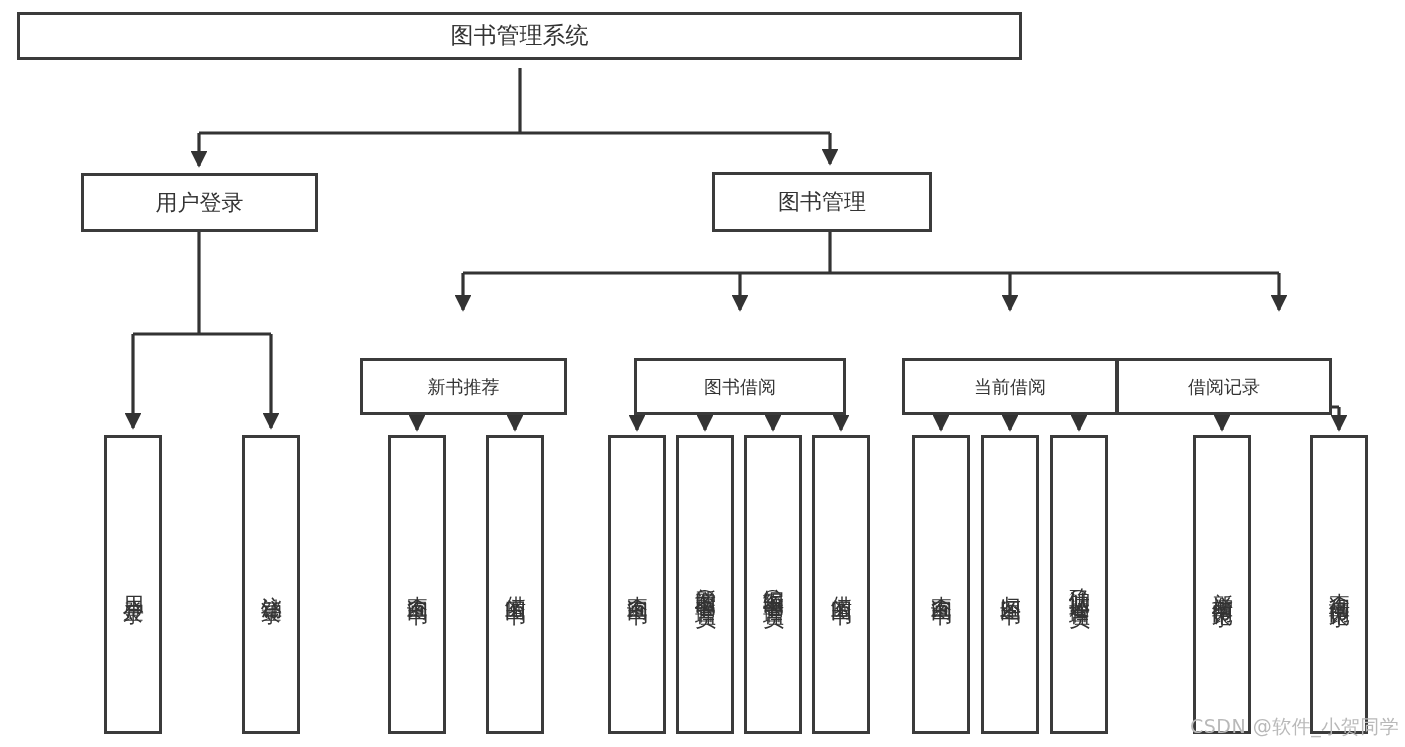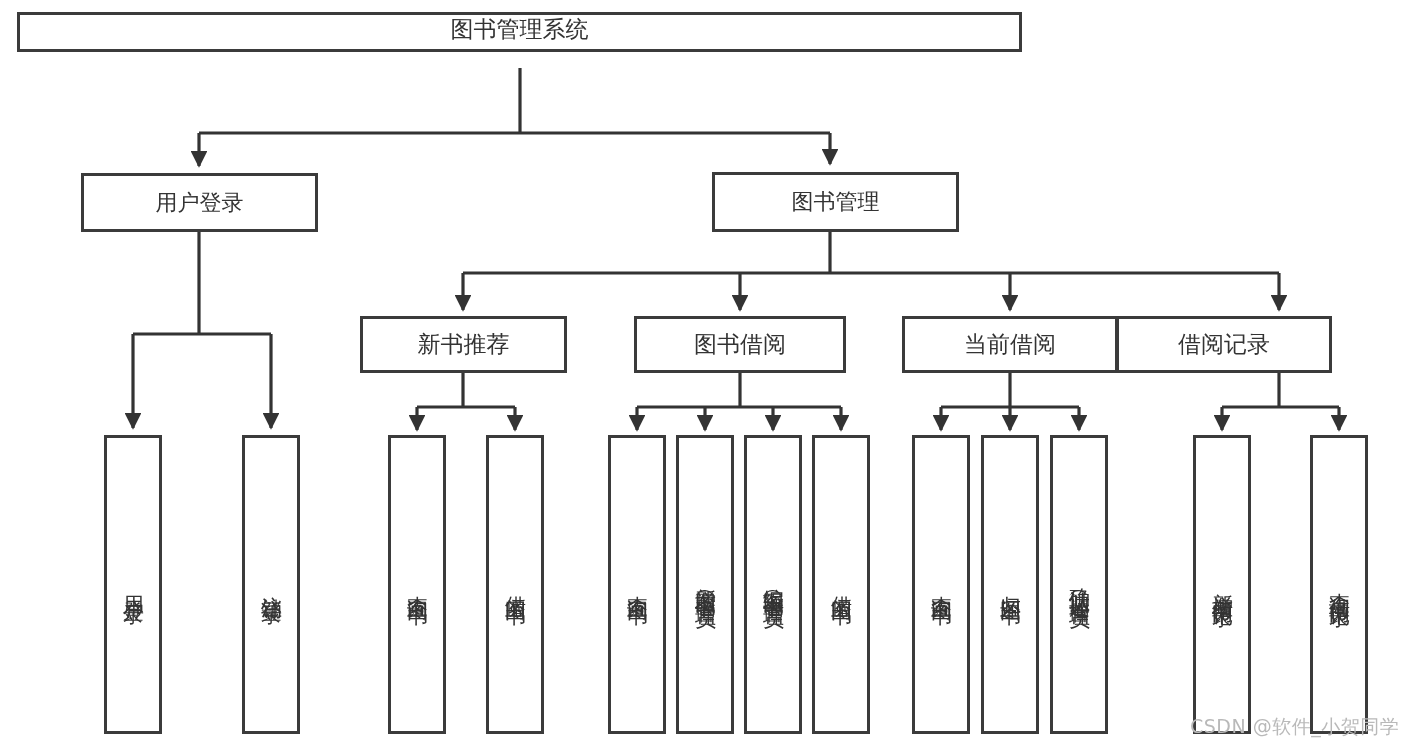--- a/index.html
+++ b/index.html
@@ -39,21 +39,21 @@
     z-index: 2;
   }
   .node-label {
     display: block;
     text-align: center;
     line-height: 1.18;
     color: #333333;
   }
   .node.root  { font-size: 23px; }
   .node.lvl1  { font-size: 22px; }
-  .node.lvl2  { font-size: 23px; }
+  .node.lvl2  { font-size: 18px; margin-top: 42px; }
   .node.leaf  { font-size: 21px; }
   .node.leaf .node-label {
     writing-mode: vertical-rl;
     text-orientation: upright;
     letter-spacing: 3px;
     line-height: 1;
     white-space: nowrap;
     max-height: 290px;
   }
   .watermark {
@@ -113,28 +113,28 @@
       <path d="M 1010 407 L 1010 430" marker-end="url(#arrow)"></path>
       <path d="M 1079 407 L 1079 430" marker-end="url(#arrow)"></path>
 
       <path d="M 1279 373 L 1279 407"></path>
       <path d="M 1222 407 L 1339 407"></path>
       <path d="M 1222 407 L 1222 430" marker-end="url(#arrow)"></path>
       <path d="M 1339 407 L 1339 430" marker-end="url(#arrow)"></path>
     </g>
   </svg>
 
-  <div class="node root" style="left:17px; top:12px; width:1005px; height:40px;font-family:Liberation Mono, monospace;">
+  <div class="node root" style="left:17px; top:12px; width:1005px; height:48px;">
     <span class="node-label">图书管理系统</span>
   </div>
 
   <div class="node lvl1" style="left:81px; top:173px; width:237px; height:59px;">
     <span class="node-label">用户登录</span>
   </div>
-  <div class="node lvl1" style="left:712px; top:172px; width:247px; height:60px;">
+  <div class="node lvl1" style="left:712px; top:172px; width:220px; height:60px;">
     <span class="node-label">图书管理</span>
   </div>
 
   <div class="node lvl2" style="left:360px; top:316px; width:207px; height:57px;">
     <span class="node-label">新书推荐</span>
   </div>
   <div class="node lvl2" style="left:634px; top:316px; width:212px; height:57px;">
     <span class="node-label">图书借阅</span>
   </div>
   <div class="node lvl2" style="left:902px; top:316px; width:216px; height:57px;">

